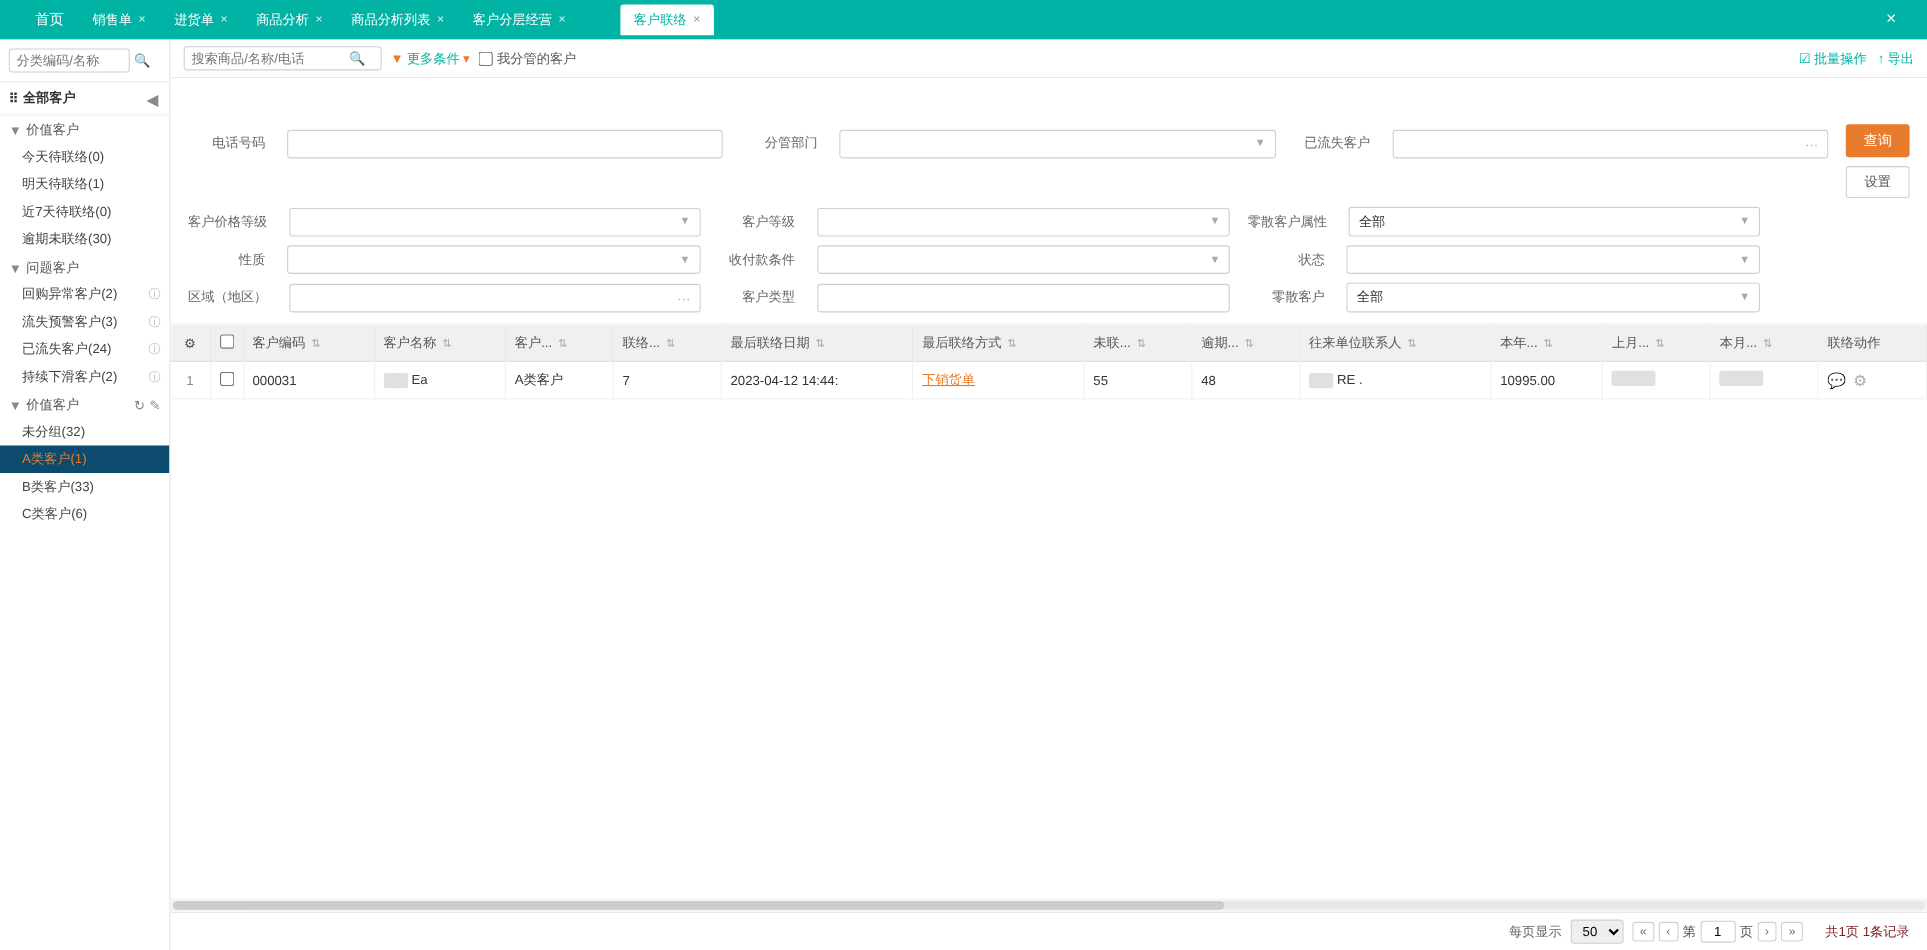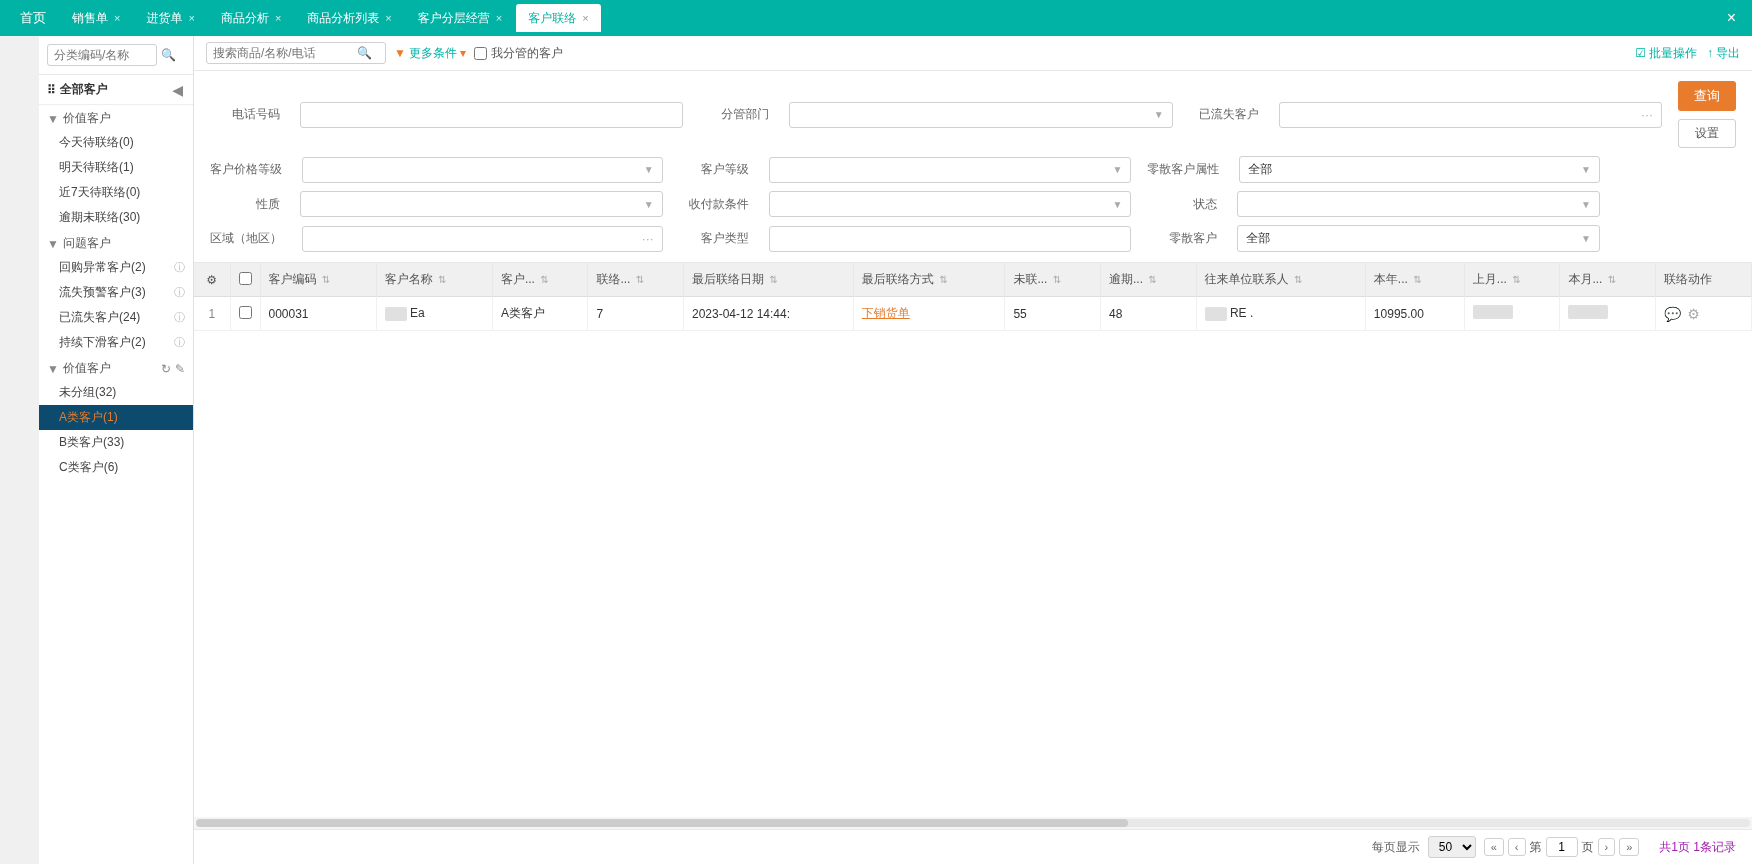--- a/index.html
+++ b/index.html
@@ -4,38 +4,39 @@
   <style>
     * { box-sizing: border-box; margin: 0; padding: 0; font-family: 'Microsoft YaHei', Arial, sans-serif; font-size: 12px; }
     body { background: #f0f0f0; width: 1752px; height: 864px; overflow: hidden; }
 
     
     .top-nav {
       background: #00b3a4;
       height: 36px;
       display: flex;
       align-items: center;
-      padding: 0 8px;
+      padding: 0 20px;
       gap: 2px;
     }
     .top-nav .nav-item {
       color: #fff;
       padding: 4px 12px;
       cursor: pointer;
       font-size: 13px;
       white-space: nowrap;
       display: flex;
       align-items: center;
       gap: 6px;
       height: 28px;
       border-radius: 3px 3px 0 0;
     }
     .top-nav .nav-item.active {
       background: #fff;
       color: #00b3a4;
+      margin-left: 36px;
     }
     .top-nav .nav-item .close-x {
       font-size: 11px;
       color: rgba(255,255,255,0.8);
     }
     .top-nav .nav-item.active .close-x {
       color: #999;
     }
     .top-nav .nav-home {
       color: #fff;
@@ -48,21 +49,20 @@
       color: #fff;
       font-size: 16px;
       cursor: pointer;
       padding: 0 8px;
     }
 
     
     .main-layout {
       display: flex;
       height: calc(864px - 36px);
-      padding-left: 39px;
     }
 
     
     .sidebar {
       width: 155px;
       background: #fff;
       border-right: 1px solid #e0e0e0;
       overflow-y: auto;
       flex-shrink: 0;
     }
@@ -214,20 +214,21 @@
     .filter-input .arrow-down { color: #aaa; font-size: 10px; }
     .filter-input .dots { color: #aaa; }
     .btn-query {
       background: #e87c2c;
       color: #fff;
       border: none;
       border-radius: 3px;
       padding: 6px 16px;
       cursor: pointer;
       font-size: 13px;
+      margin-top: 32px;
     }
     .btn-settings {
       background: #fff;
       color: #555;
       border: 1px solid #d0d0d0;
       border-radius: 3px;
       padding: 5px 12px;
       cursor: pointer;
       font-size: 12px;
       display: block;
@@ -310,21 +311,21 @@
       font-size: 11px;
     }
     .page-input {
       border: 1px solid #d0d0d0;
       border-radius: 3px;
       padding: 2px 4px;
       width: 32px;
       text-align: center;
       font-size: 12px;
     }
-    .total-info { color: #a21caf; margin-left: 12px; }
+    .total-info { color: #7f1d1d; margin-left: 12px; }
 
     
     .scroll-bar-area {
       height: 12px;
       background: #f5f5f5;
       display: flex;
       align-items: center;
       padding: 2px 0;
     }
     .scroll-bar-track {

